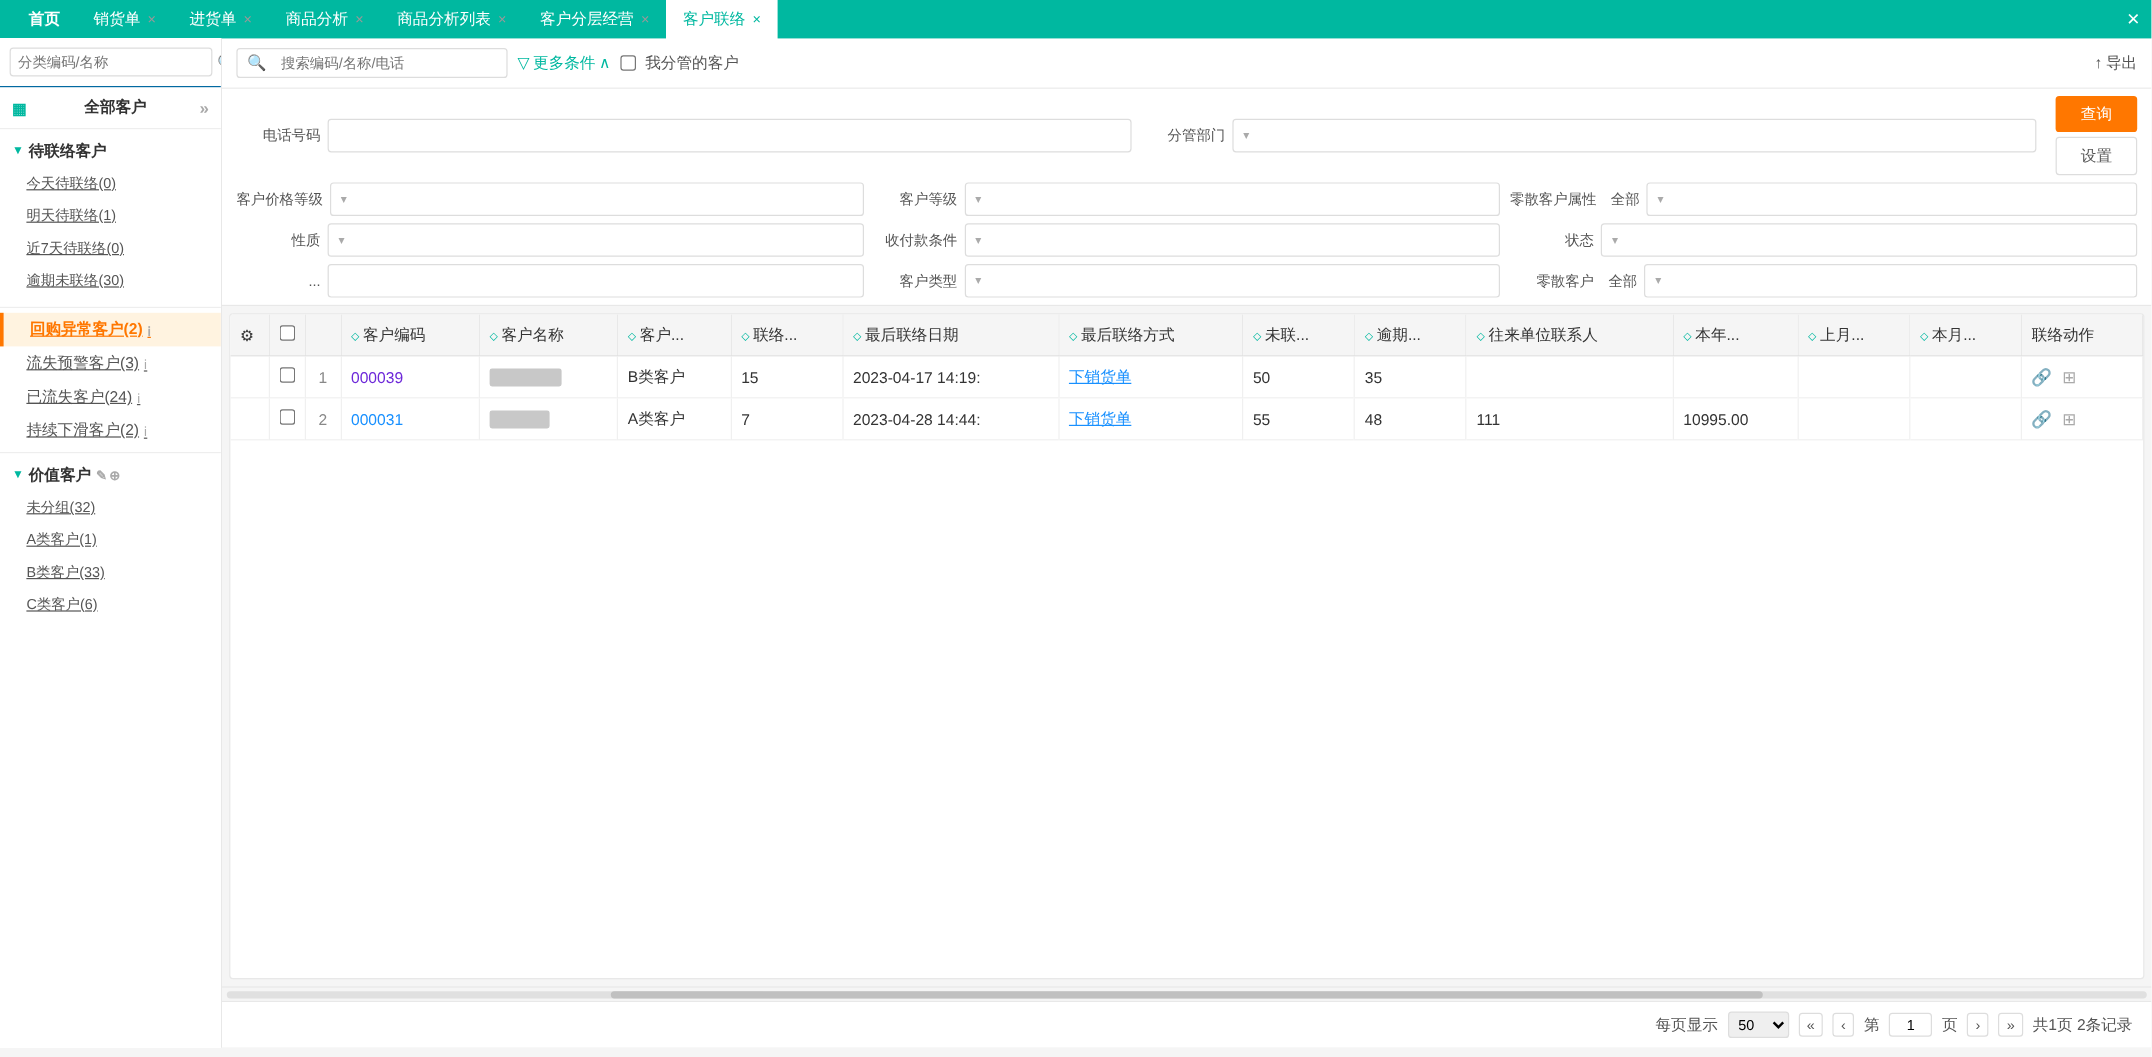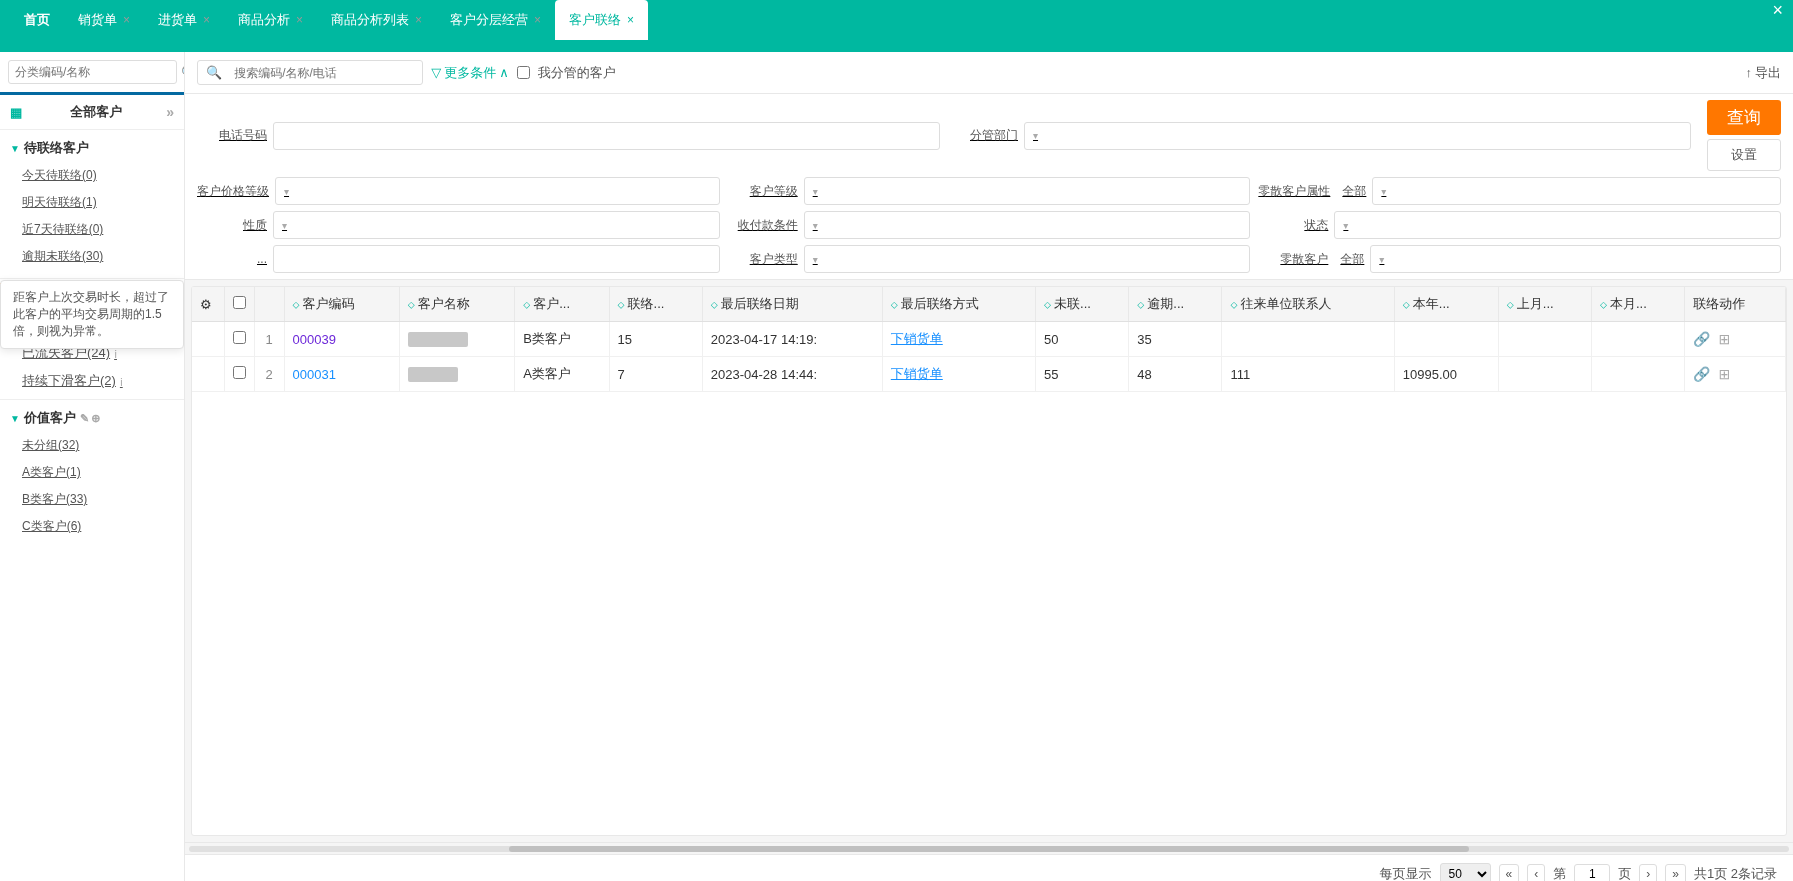--- a/index.html
+++ b/index.html
@@ -1,20 +1,20 @@
 <!DOCTYPE html>
 <html><head>
   <meta charset="utf-8">
   <style>
     * { box-sizing: border-box; margin: 0; padding: 0; font-family: 'Microsoft YaHei', Arial, sans-serif; font-size: 13px; }
     body { background: #f5f5f5; overflow: hidden; width: 1793px; height: 881px; }
 
     
     .top-nav {
-      display: flex; align-items: flex-start; background: #00b8a0; height: 52px; padding: 0 10px;
+      display: flex; align-items: center; background: #00b8a0; height: 32px; padding: 0 10px;
       position: relative;
     }
     .top-nav .nav-item {
       color: #fff; padding: 0 14px; height: 40px; display: flex; align-items: center;
       cursor: pointer; font-size: 13px; white-space: nowrap;
     }
     .top-nav .nav-item.home { font-weight: bold; }
     .top-nav .nav-item.active { background: #fff; color: #00b8a0; border-radius: 4px 4px 0 0; }
     .top-nav .nav-item .close-x { margin-left: 6px; color: #999; font-size: 12px; }
     .top-nav .nav-item.active .close-x { color: #00b8a0; }
@@ -22,21 +22,21 @@
 
     
     .main-layout { display: flex; height: calc(881px - 40px); }
 
     
     .sidebar {
       width: 185px; background: #fff; border-right: 1px solid #e8e8e8;
       display: flex; flex-direction: column; overflow-y: auto; flex-shrink: 0;
     }
     .sidebar-search {
-      display: flex; align-items: center; padding: 8px 8px; border-bottom: 3px solid #0369a1;
+      display: flex; align-items: center; padding: 8px 8px; border-bottom: 1px solid #0369a1;
     }
     .sidebar-search input {
       flex: 1; border: 1px solid #ddd; border-radius: 3px; padding: 4px 6px;
       font-size: 12px; outline: none;
     }
     .sidebar-search .search-icon { color: #aaa; margin-left: 4px; cursor: pointer; }
     .sidebar-header {
       display: flex; align-items: center; justify-content: space-between;
       padding: 8px 10px; font-weight: bold; color: #333; font-size: 13px;
       border-bottom: 1px solid #eee;
@@ -103,37 +103,37 @@
 
     
     .filter-rows {
       background: #fff; padding: 6px 12px; border-bottom: 1px solid #e8e8e8;
     }
     .filter-row {
       display: flex; align-items: center; gap: 8px; margin-bottom: 6px;
     }
     .filter-row:last-child { margin-bottom: 0; }
     .filter-cell {
-      display: flex; align-items: center; flex: 1; min-width: 0; text-decoration: underline;
+      display: flex; align-items: center; flex: 1; min-width: 0;
     }
     .filter-label {
       font-size: 12px; color: #555; white-space: nowrap; margin-right: 6px; min-width: 70px; text-align: right;
     }
     .filter-input {
       flex: 1; display: flex; align-items: center; border: 1px solid #ddd;
       border-radius: 3px; padding: 4px 8px; background: #fff; cursor: pointer;
       justify-content: space-between; font-size: 12px; color: #333; min-height: 28px;
     }
     .filter-input .arrow-down { color: #aaa; font-size: 10px; }
     .filter-label-inline {
       font-size: 12px; color: #555; white-space: nowrap; margin: 0 6px;
     }
     .query-btn {
       background: #ff7700; color: #fff; border: none; border-radius: 3px;
-      padding: 6px 20px; cursor: pointer; font-size: 17px;
+      padding: 6px 20px; cursor: pointer; font-size: 13px;
     }
     .setting-btn {
       background: #fff; color: #555; border: 1px solid #ddd; border-radius: 3px;
       padding: 6px 20px; cursor: pointer; font-size: 13px; display: block;
     }
     .btn-group-right {
       display: flex; flex-direction: column; gap: 4px; margin-left: 8px;
     }
 
     
@@ -247,21 +247,20 @@
         <span>待联络客户</span>
       </div>
       <div class="sidebar-item">今天待联络(0)</div>
       <div class="sidebar-item">明天待联络(1)</div>
       <div class="sidebar-item">近7天待联络(0)</div>
       <div class="sidebar-item">逾期未联络(30)</div>
     </div>
 
     <div class="sidebar-divider"></div>
 
-    <div class="tooltip-box">距客户上次交易时长，超过了此客户的平均交易周期的1.5倍，则视为异常。</div>
 
     <div class="sidebar-item active" style="display:flex;align-items:center;gap:4px;">
       <span>回购异常客户(2)</span>
       <span style="color:#aaa;font-size:11px;">ℹ</span>
     </div>
     <div class="sidebar-item" style="display:flex;align-items:center;gap:4px;">
       <span>流失预警客户(3)</span>
       <span style="color:#aaa;font-size:11px;">ℹ</span>
     </div>
     <div class="sidebar-item" style="display:flex;align-items:center;gap:4px;">

